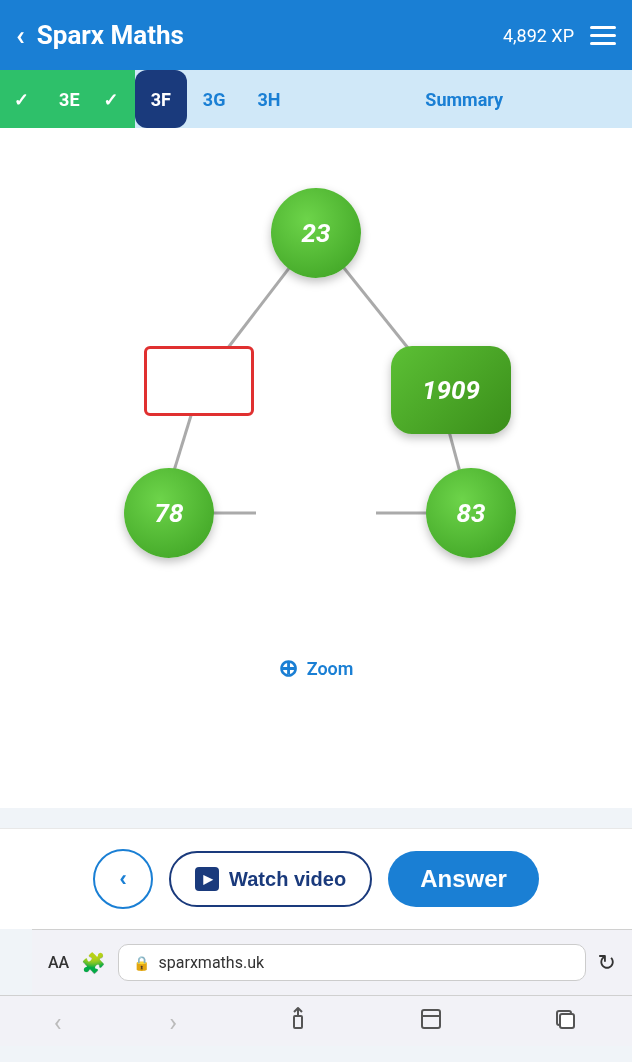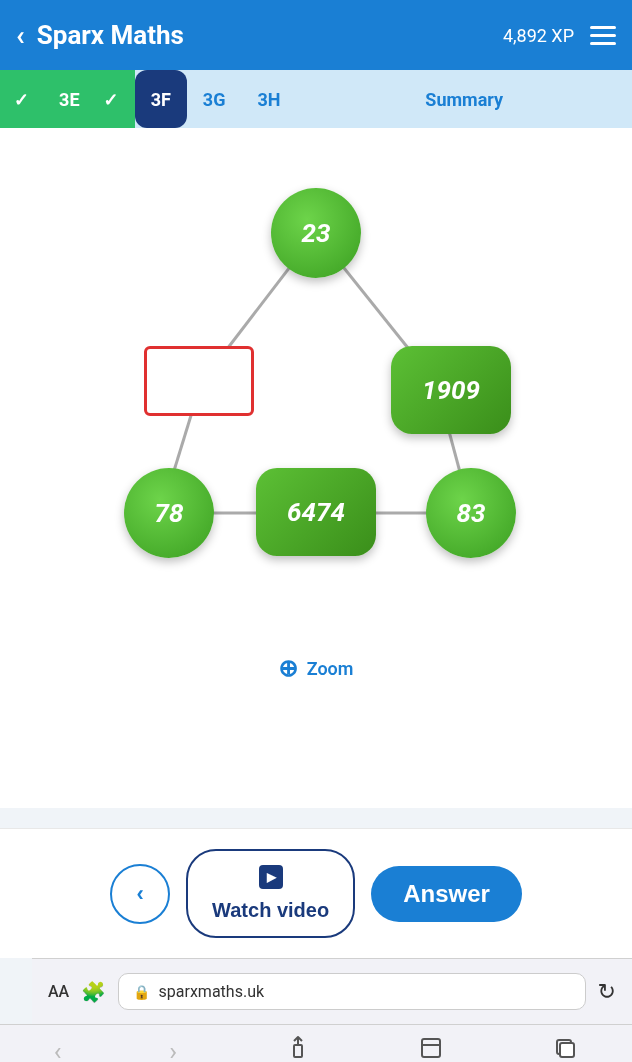--- a/index.html
+++ b/index.html
@@ -204,21 +204,20 @@
       background: white;
       border-radius: 30px;
       padding: 14px 24px;
       display: flex;
       align-items: center;
       gap: 10px;
       font-size: 20px;
       font-weight: bold;
       color: #1a3a7c;
       cursor: pointer;
-      flex-direction: column;
     }
     .video-icon {
       width: 24px;
       height: 24px;
       background: #1a3a7c;
       border-radius: 4px;
       display: flex;
       align-items: center;
       justify-content: center;
     }
@@ -357,23 +356,20 @@
     </div>
 
     <div class="node rect-node" style="top:188px; right:55px;">
       <span>1909</span>
     </div>
 
     <div class="node circle-node" style="top:310px; left:58px;">
       <span>78</span>
     </div>
 
-    <div class="node rect-node" style="top:310px; left:50%; transform:translateX(-50%);">
-      <span>6474</span>
-    </div>
 
     <div class="node circle-node" style="top:310px; right:50px;">
       <span>83</span>
     </div>
   </div>
 
   <div class="zoom-row">
     <span style="font-size:24px; color:#1a7fd4;">⊕</span>
     <span>Zoom</span>
   </div>

